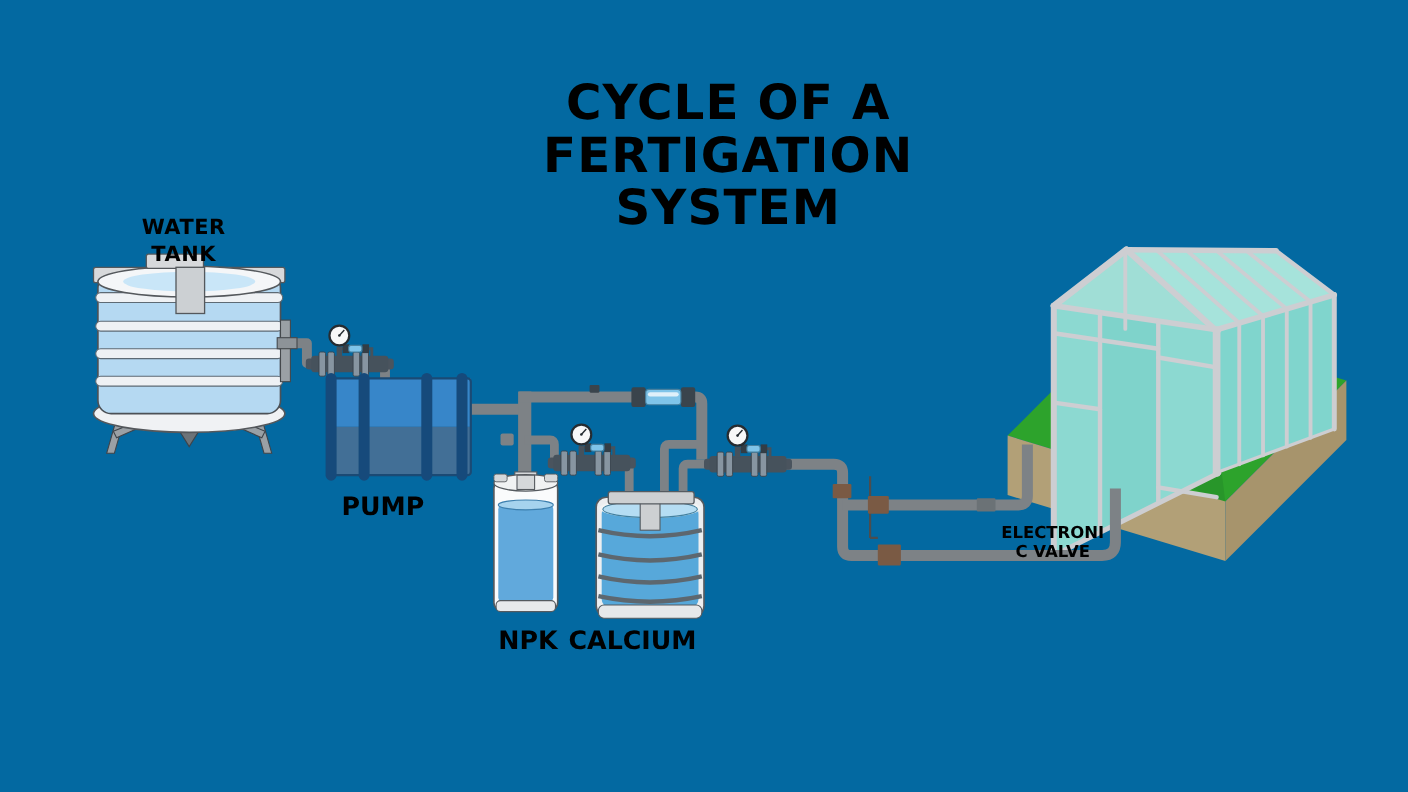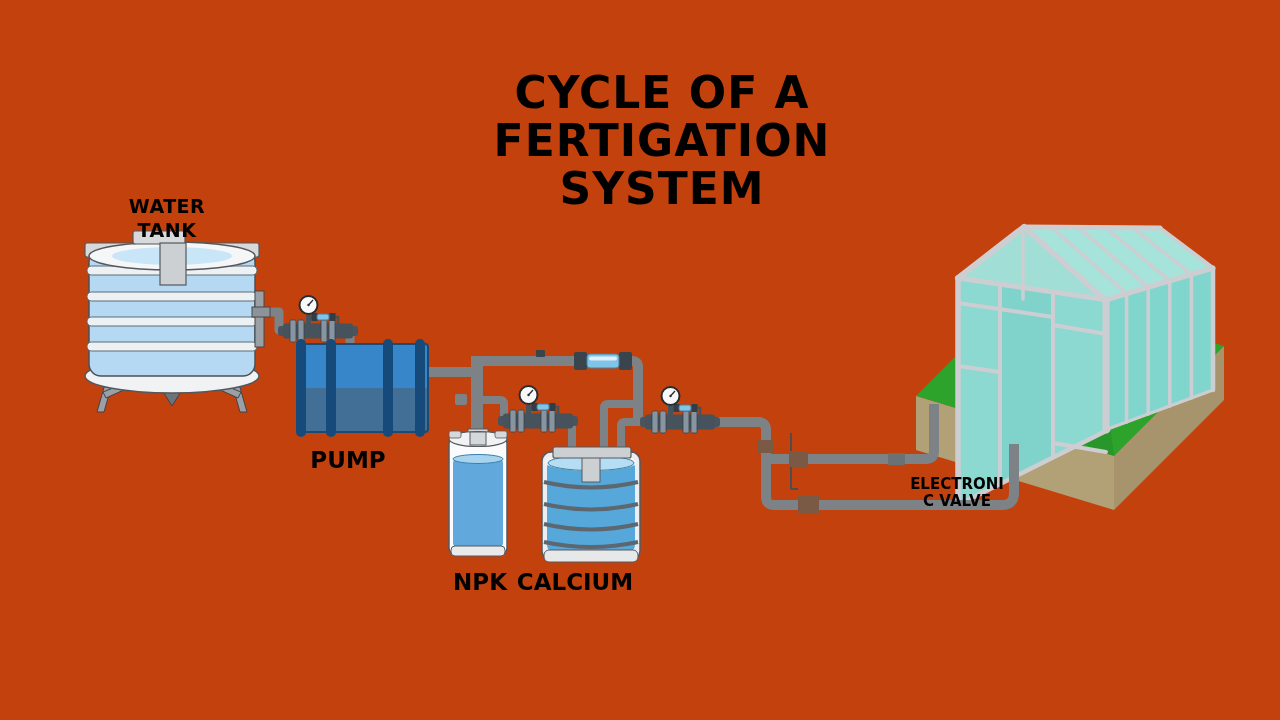--- a/index.html
+++ b/index.html
@@ -1,16 +1,16 @@
 <!DOCTYPE html>
 <html style="--pipe: #7d8286; --pipe_dark: #6b7276; --valve: #46525c; --flange: #8795a1; --tube: #7fc4e9; --gauge: #f8f8f8; --connector: #7a5a44; --water: #b5d9f2; --water_surface: #c9e6f8; --liquid: #61a9dc; --liquid2: #57a8da; --pump_top: #3786c9; --pump_bottom: #426f96; --pump_band: #164a7b; --grass: #2da32c; --grass_dark: #28962a; --soil_left: #b2a077; --soil_right: #a7946c; --glass: #8cd9d1; --glass_light: #a0ded6; --glass_roof: #a6e3db; --frame: #cdced2;"><head>
 <meta charset="utf-8">
 <style>
   html,body{margin:0;padding:0;background:#fff;}
-  #stage{position:relative;width:1280px;height:720px;background:#c2410c;overflow:hidden;}
+  #stage{position:relative;width:1280px;height:720px;background:#0369a1;overflow:hidden;}
   svg{display:block;}
   .pipe{stroke:var(--pipe);fill:none;stroke-linejoin:round;}
   .pipefill{fill:var(--pipe);}
   .vmain{fill:var(--valve);}
   .vflange{fill:var(--flange);stroke:#39434c;stroke-width:.8;}
   .vline{stroke:var(--valve);fill:none;}
   .gauge-face{fill:var(--gauge);stroke:#262c31;stroke-width:2;}
   .tube{fill:var(--tube);stroke:#47809f;stroke-width:1;}
   .conn{fill:var(--connector);}
   .frame{stroke:var(--frame);fill:none;stroke-linecap:round;}

